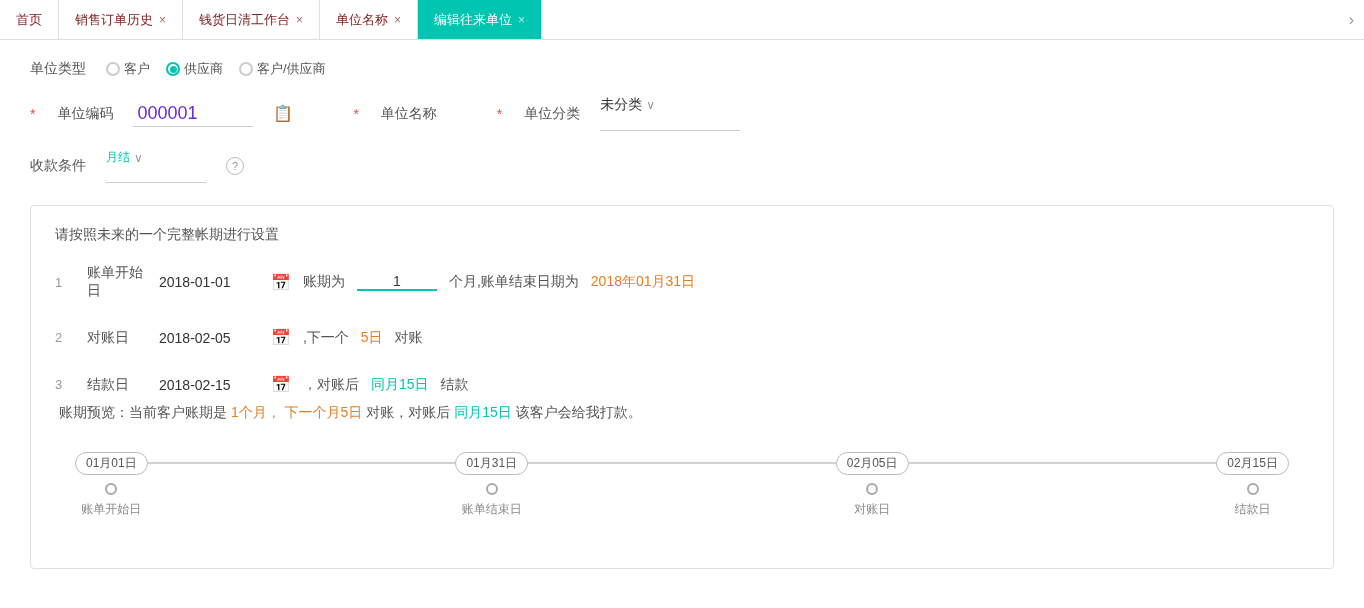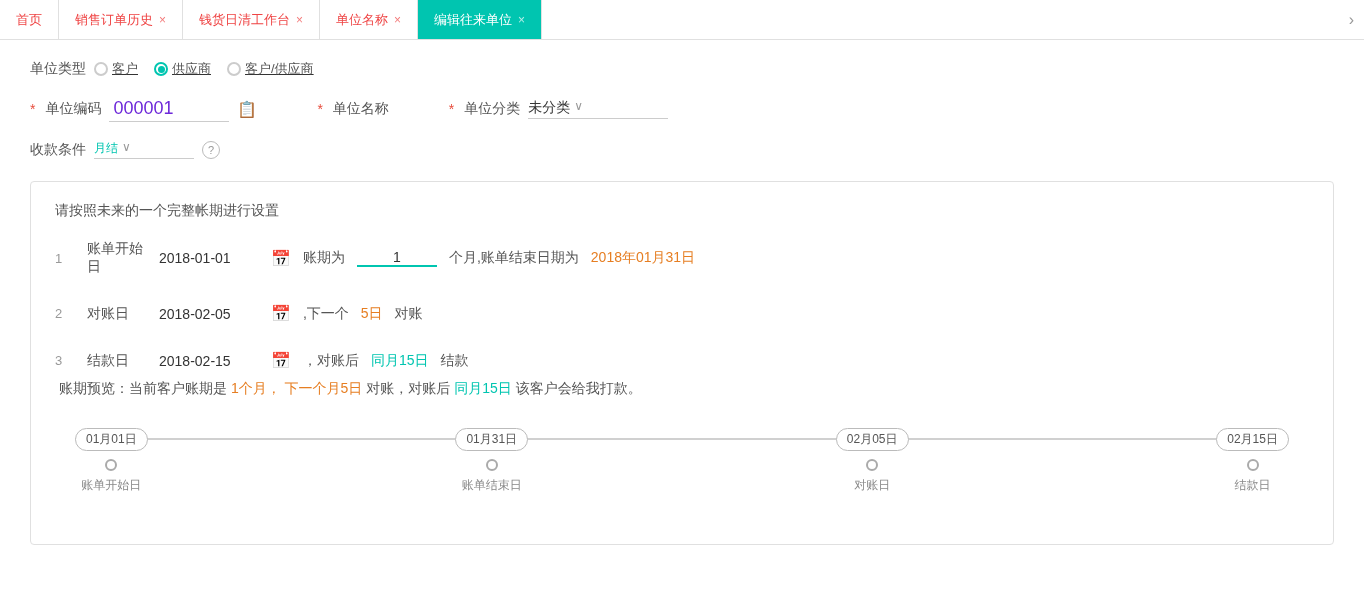--- a/index.html
+++ b/index.html
@@ -14,21 +14,21 @@
       height: 40px;
       padding-left: 0;
     }
     .tab {
       display: flex;
       align-items: center;
       padding: 0 16px;
       height: 100%;
       cursor: pointer;
       font-size: 13px;
-      color: #ef4444;
+      color: #7f1d1d;
       border-right: 1px solid #e0e0e0;
       gap: 6px;
       white-space: nowrap;
     }
     .tab:first-child {
       border-left: none;
     }
     .tab.active {
       background: #00c5b0;
       color: #fff;
@@ -57,21 +57,21 @@
     
     .form-row {
       display: flex;
       align-items: center;
       margin-bottom: 18px;
       gap: 30px;
     }
     .form-group {
       display: flex;
       align-items: center;
-      gap: 8px;
+      gap: 20px;
     }
     .form-label {
       color: #555;
       white-space: nowrap;
     }
     .required-star {
       color: #e74c3c;
       margin-right: 2px;
     }
     .form-input {
@@ -83,21 +83,20 @@
       color: #6d28d9;
       background: transparent;
       width: 140px;
     }
 
     
     .radio-group {
       display: flex;
       align-items: center;
       gap: 16px;
-      text-decoration: underline;
     }
     .radio-item {
       display: flex;
       align-items: center;
       gap: 4px;
       cursor: pointer;
       font-size: 13px;
       color: #555;
     }
     .radio-circle {
@@ -116,24 +115,24 @@
       content: '';
       width: 7px;
       height: 7px;
       border-radius: 50%;
       background: #00c5b0;
     }
 
     
     .select-wrapper {
       display: flex;
-      align-items: flex-start;
+      align-items: center;
       border-bottom: 1px solid #ccc;
       gap: 4px;
-      padding-bottom: 1px;
+      padding-bottom: 16px;
       cursor: pointer;
       min-width: 100px;
     }
     .select-value {
       color: #00c5b0;
       font-size: 12px;
     }
     .select-arrow {
       color: #999;
       font-size: 12px;

